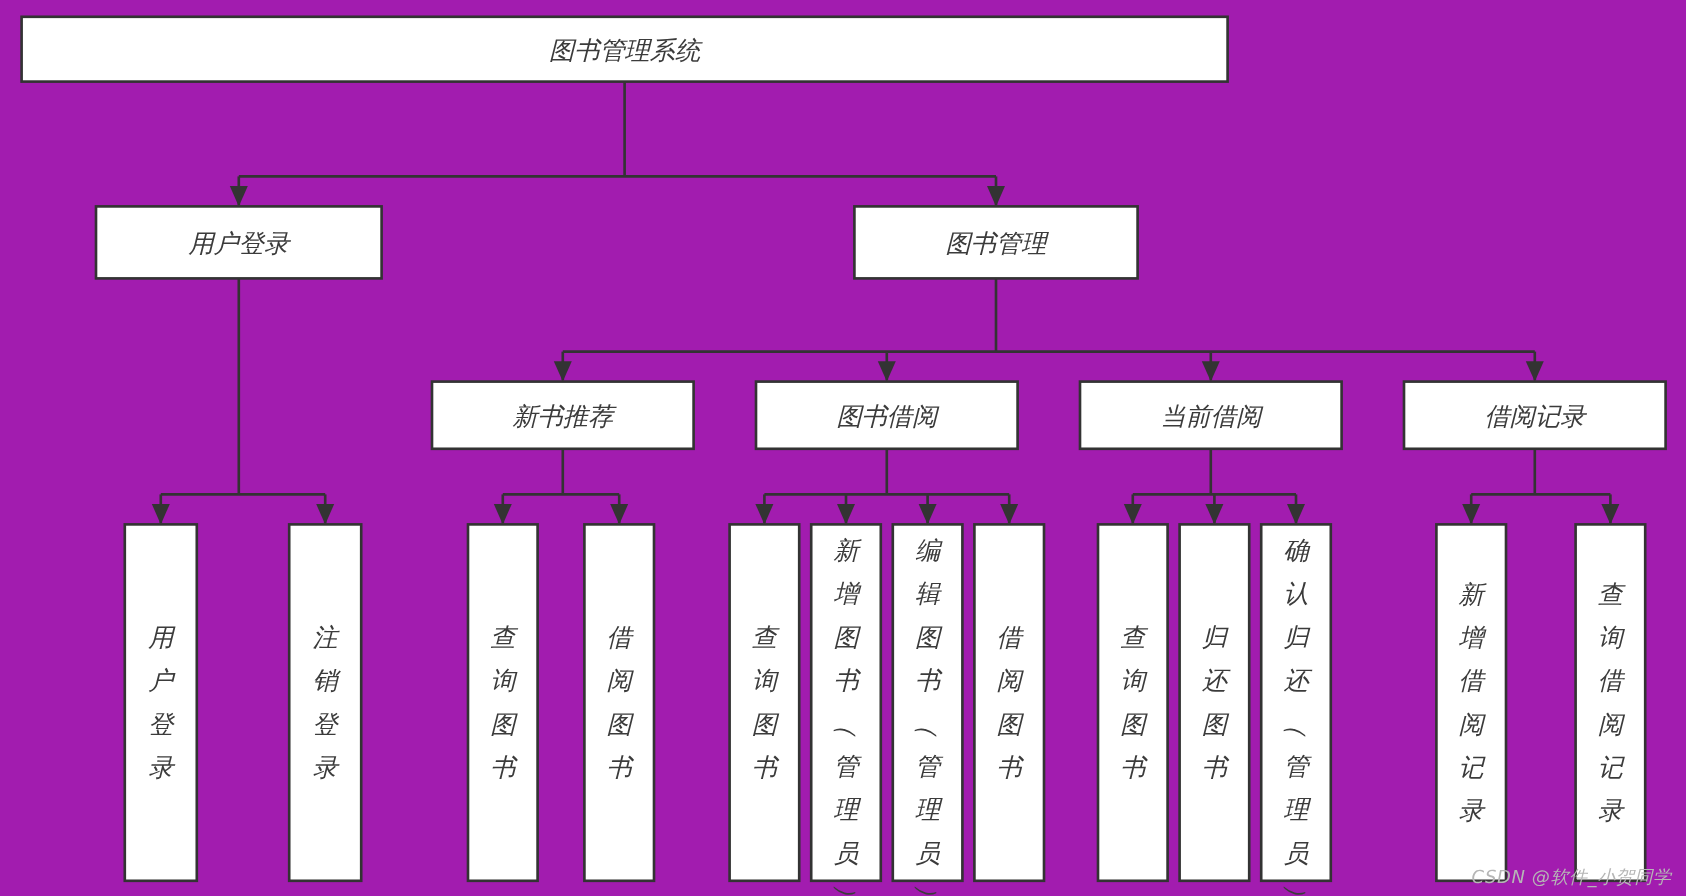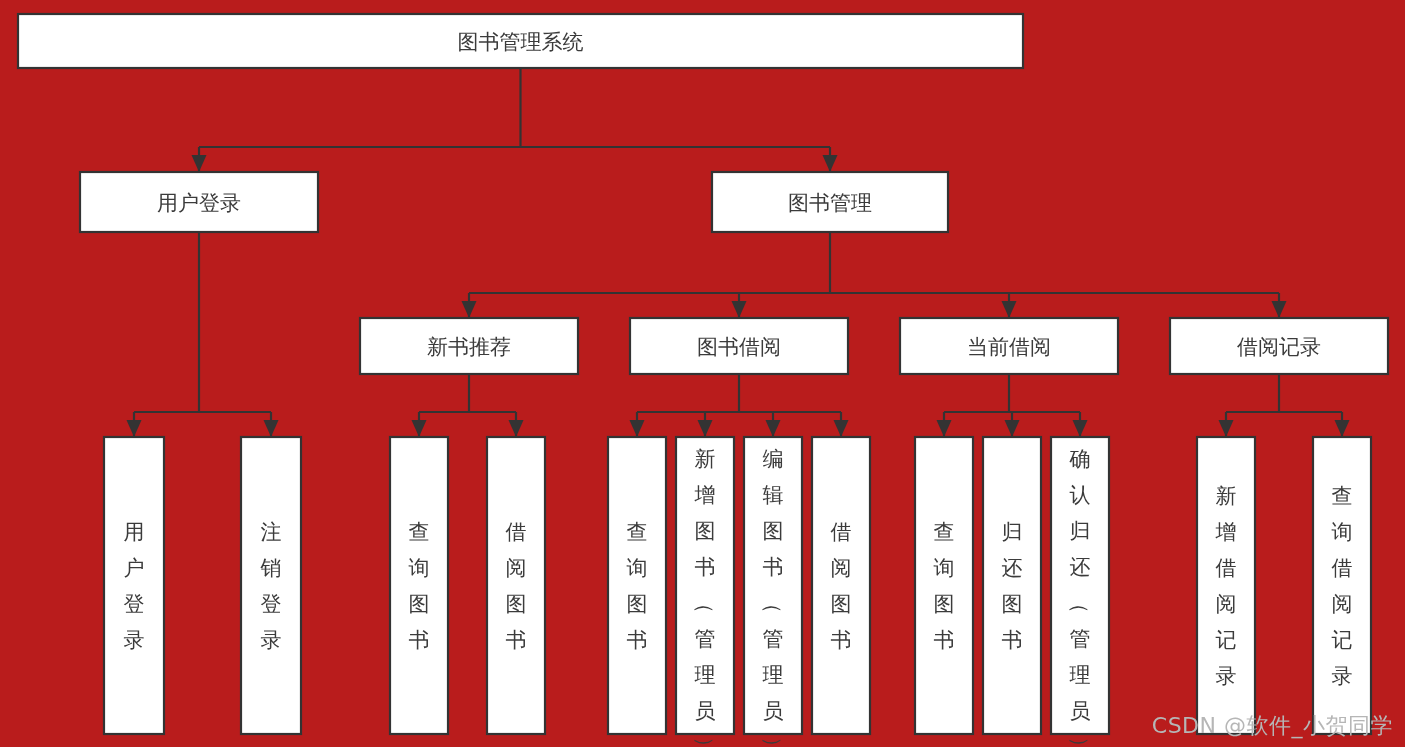--- a/index.html
+++ b/index.html
@@ -11,21 +11,22 @@
   body {
     width: 1405px;
     height: 747px;
     font-family: "DejaVu Sans", "Liberation Sans", sans-serif;
     overflow: hidden;
   }
   #diagram-root {
     position: relative;
     width: 1405px;
     height: 747px;
-    background: #b91c1c;
+    background: #a21caf;
+    font-style: italic;
   }
   svg.flowchart {
     position: absolute;
     top: 0;
     left: 0;
     width: 1405px;
     height: 747px;
   }
   .node-box {
     fill: #ffffff;
@@ -55,21 +56,21 @@
     font-size: 21px;
     fill: #3b3b3b;
     text-anchor: middle;
     dominant-baseline: central;
     font-family: "DejaVu Sans", "Liberation Sans", sans-serif;
   }
   .watermark {
     position: absolute;
     right: 12px;
     bottom: 6px;
-    font-size: 22px;
+    font-size: 15px;
     color: #b6b6b6;
     font-family: "DejaVu Sans", "Liberation Sans", sans-serif;
     letter-spacing: 0.5px;
     white-space: nowrap;
     user-select: none;
   }
 </style>
 </head>
 <body>
 

